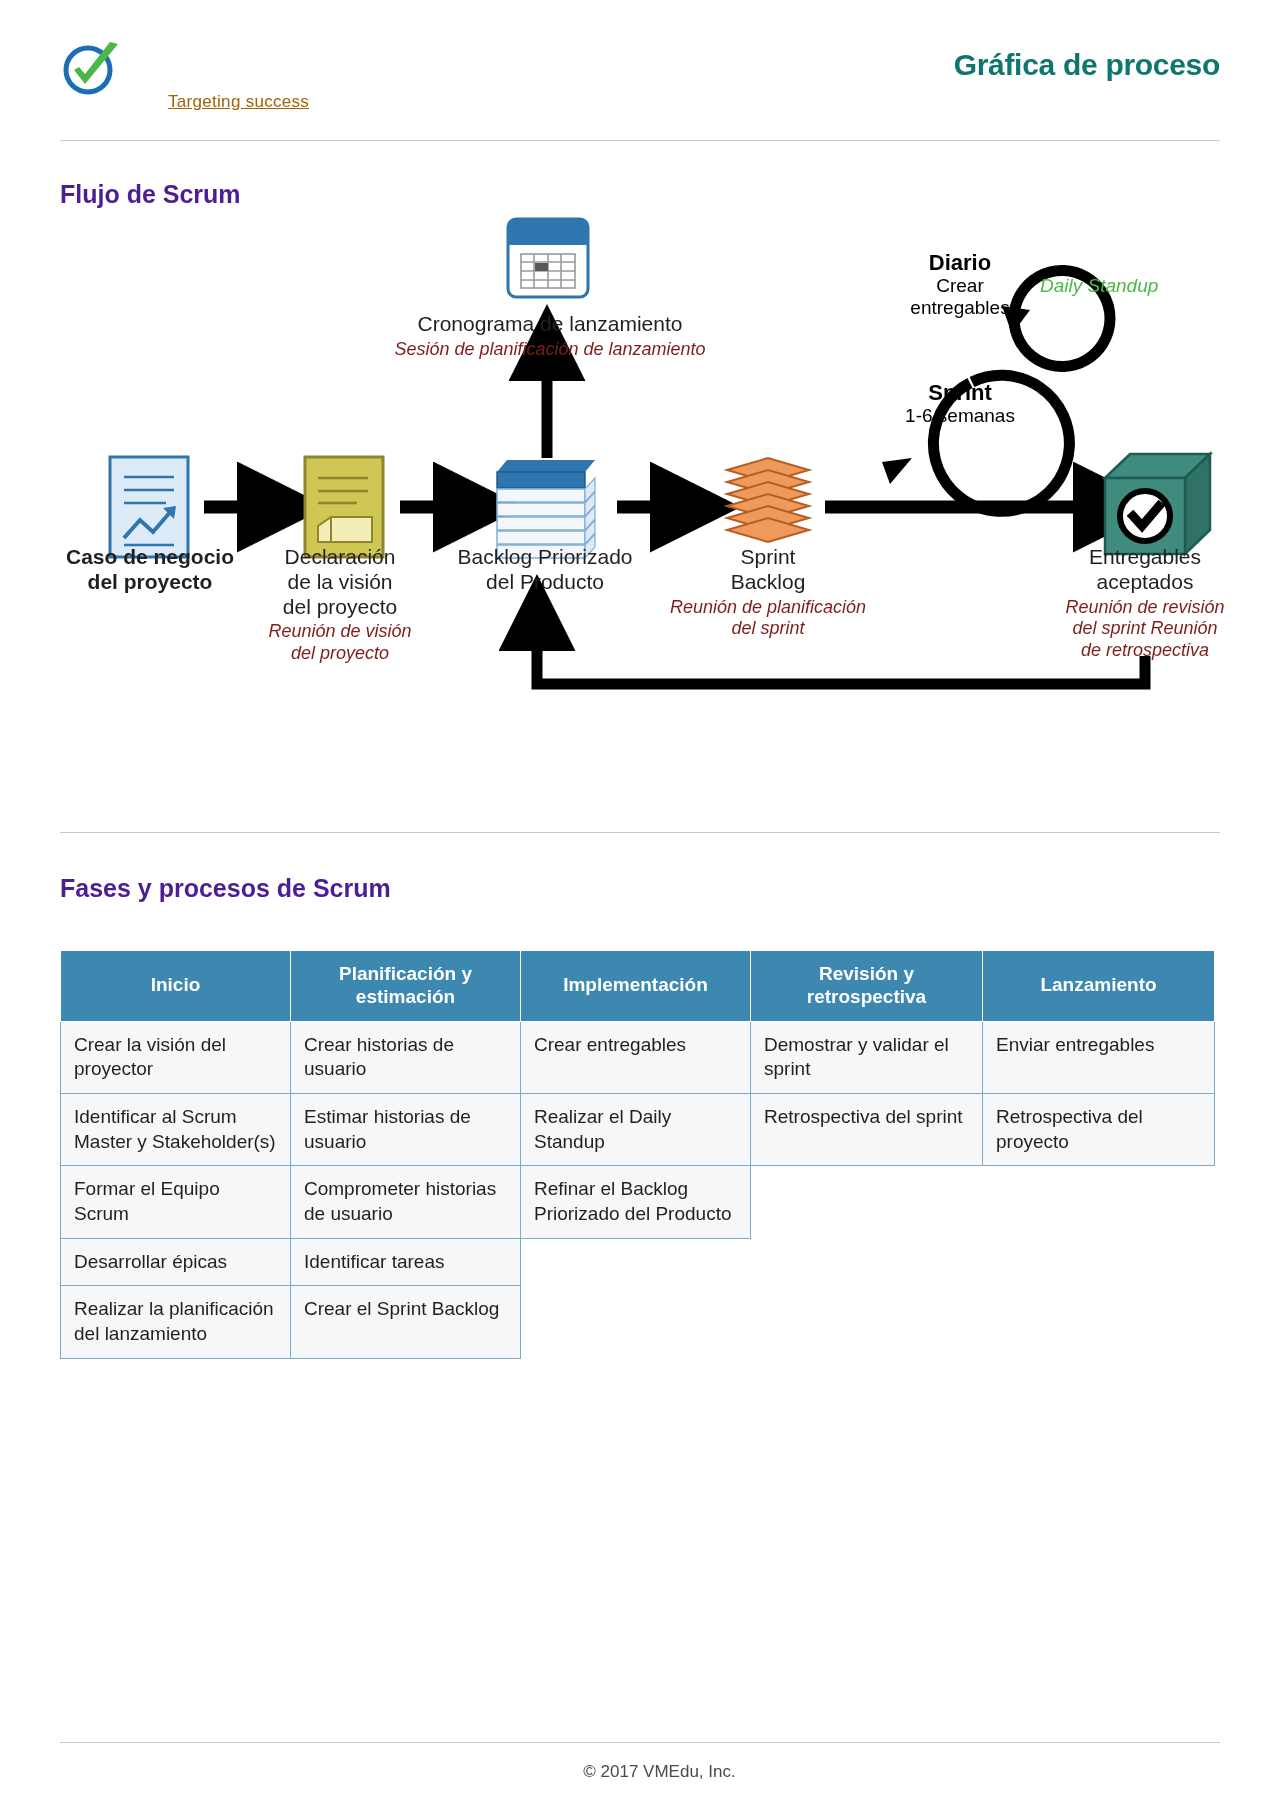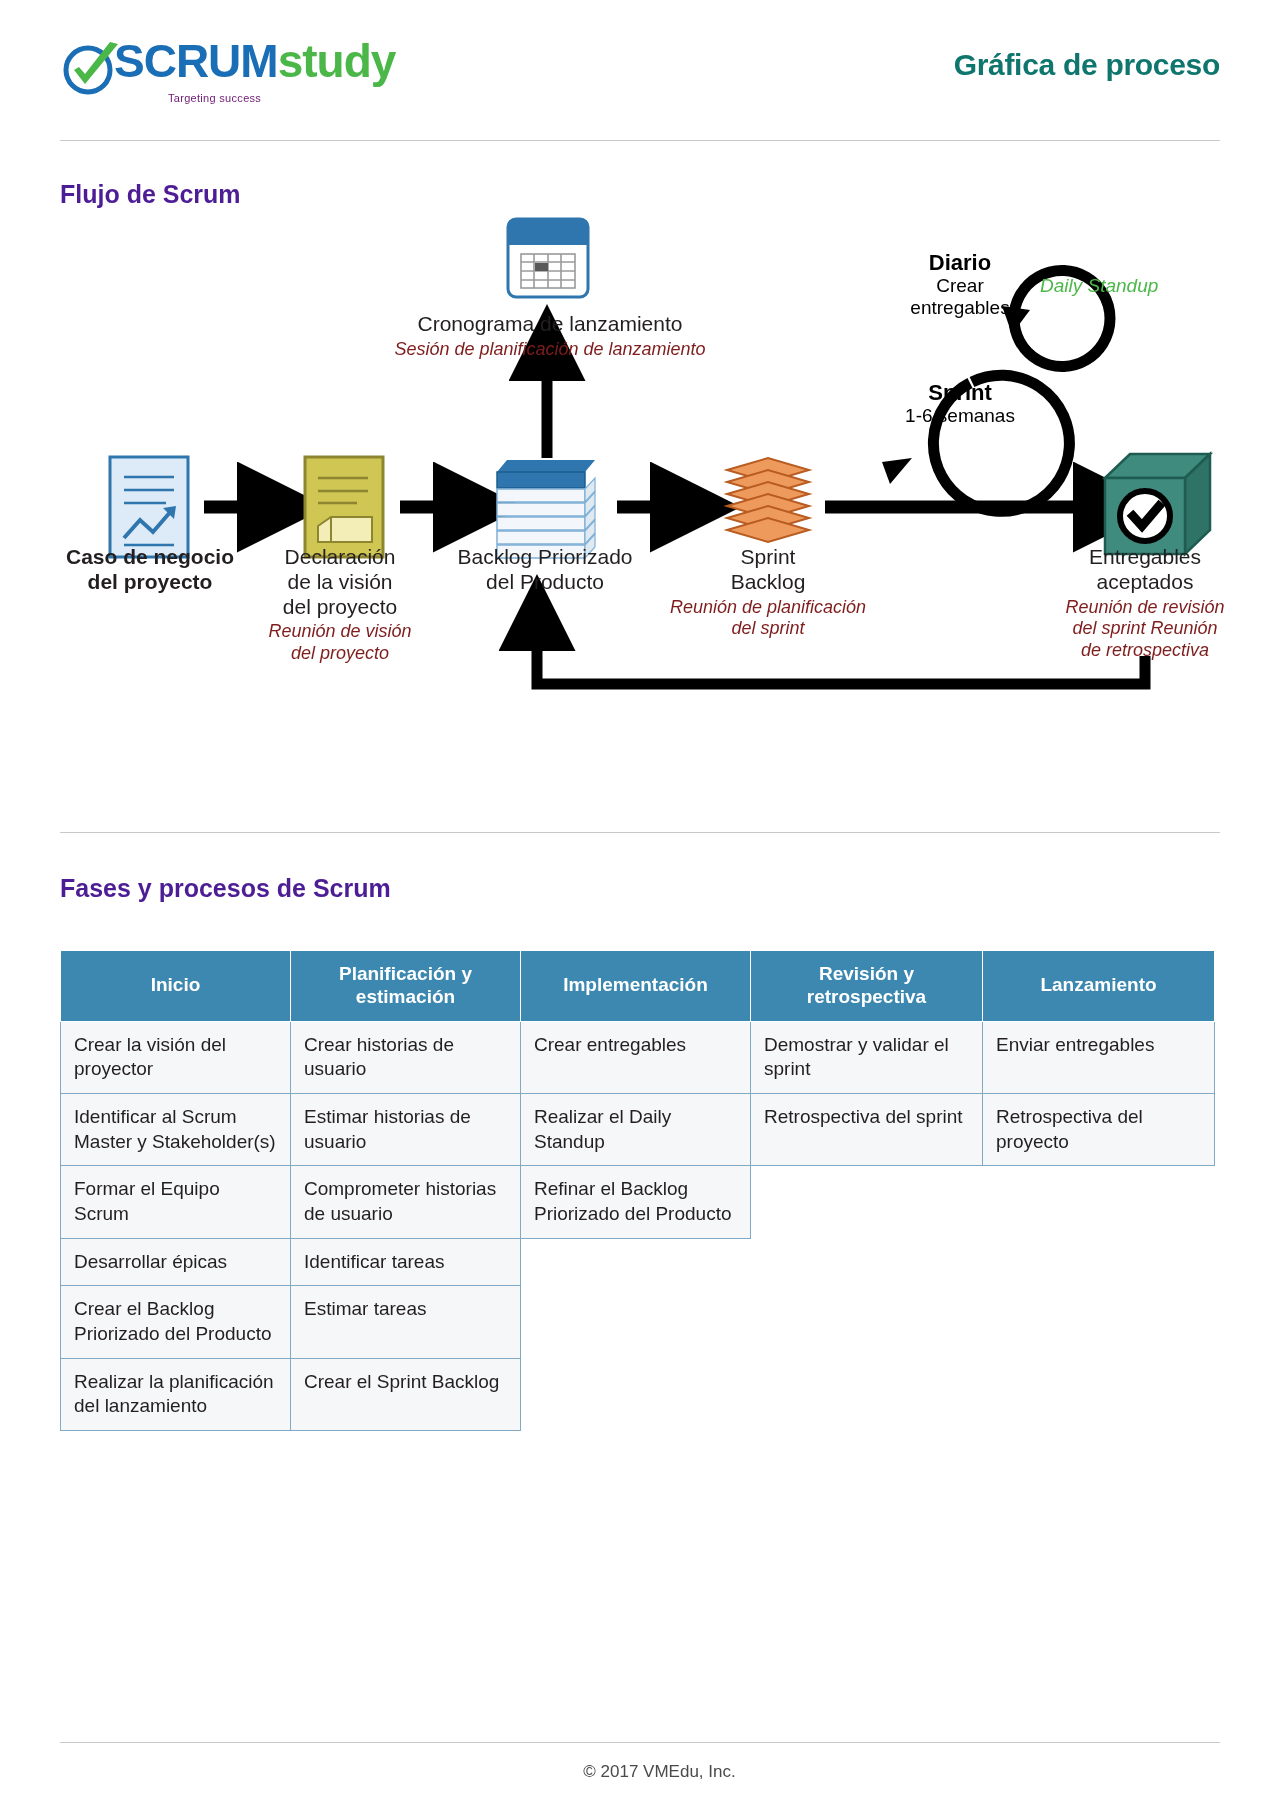--- a/index.html
+++ b/index.html
@@ -16,21 +16,21 @@
 
   
   .header {
     position:absolute; left:60px; top:34px; width:1160px; height:86px;
   }
   .logo { position:absolute; left:0; top:0; width:360px; height:86px; }
   .logo-mark { position:absolute; left:0; top:6px; width:62px; height:58px; }
   .logo-text { position:absolute; left:54px; top:4px; font-size:46px; font-weight:bold; letter-spacing:-1px; line-height:1; }
   .logo-scrum { color:#1a6eb5; }
   .logo-study { color:#4bb749; }
-  .logo-tag { position:absolute; left:108px; top:58px; font-size:11px; color:#701a75; letter-spacing:0.3px; }
+  .logo-tag { position:absolute; left:108px; top:58px; font-size:17px; color:#a16207; letter-spacing:0.3px;text-decoration:underline; }
   .doc-title {
     position:absolute; right:0; top:14px;
     font-size:30px; font-weight:bold; color:#0f766e; letter-spacing:-0.3px;
   }
   .rule { position:absolute; left:60px; width:1160px; height:1px; background:#c9c9c9; }
   .rule-top { top:140px; }
   .rule-mid { top:832px; }
   .rule-bot { top:1742px; }
 
   
@@ -88,21 +88,20 @@
 <div class="page">
 
   <div class="header">
     <div class="logo">
       <div class="logo-mark">
         <svg width="62" height="58" viewBox="0 0 62 58">
           <circle cx="28" cy="30" r="22" fill="none" stroke="#1a6eb5" stroke-width="5"></circle>
           <path d="M14 30 L25 44 L58 4 L50 2 L25 34 L19 27 Z" fill="#4bb749"></path>
         </svg>
       </div>
-      <div class="logo-text"><span class="logo-scrum">SCRUM</span><span class="logo-study">study</span></div>
       <div class="logo-tag">Targeting success</div>
     </div>
     <div class="doc-title">Gráfica de proceso</div>
   </div>
   <div class="rule rule-top"></div>
 
   <div class="sec-title" id="sec-flow">Flujo de Scrum</div>
 
   <div class="diagram">
 
@@ -297,27 +296,20 @@
           <td class="col4 empty"></td>
         </tr>
         <tr>
           <td class="col0">Desarrollar épicas</td>
           <td class="col1">Identificar tareas</td>
           <td class="col2 empty"></td>
           <td class="col3 empty"></td>
           <td class="col4 empty"></td>
         </tr>
         <tr>
-          <td class="col0">Crear el Backlog Priorizado del Producto</td>
-          <td class="col1">Estimar tareas</td>
-          <td class="col2 empty"></td>
-          <td class="col3 empty"></td>
-          <td class="col4 empty"></td>
-        </tr>
-        <tr>
           <td class="col0">Realizar la planificación del lanzamiento</td>
           <td class="col1">Crear el Sprint Backlog</td>
           <td class="col2 empty"></td>
           <td class="col3 empty"></td>
           <td class="col4 empty"></td>
         </tr>
       </tbody>
   </table>
 
   <div class="rule rule-bot"></div>

